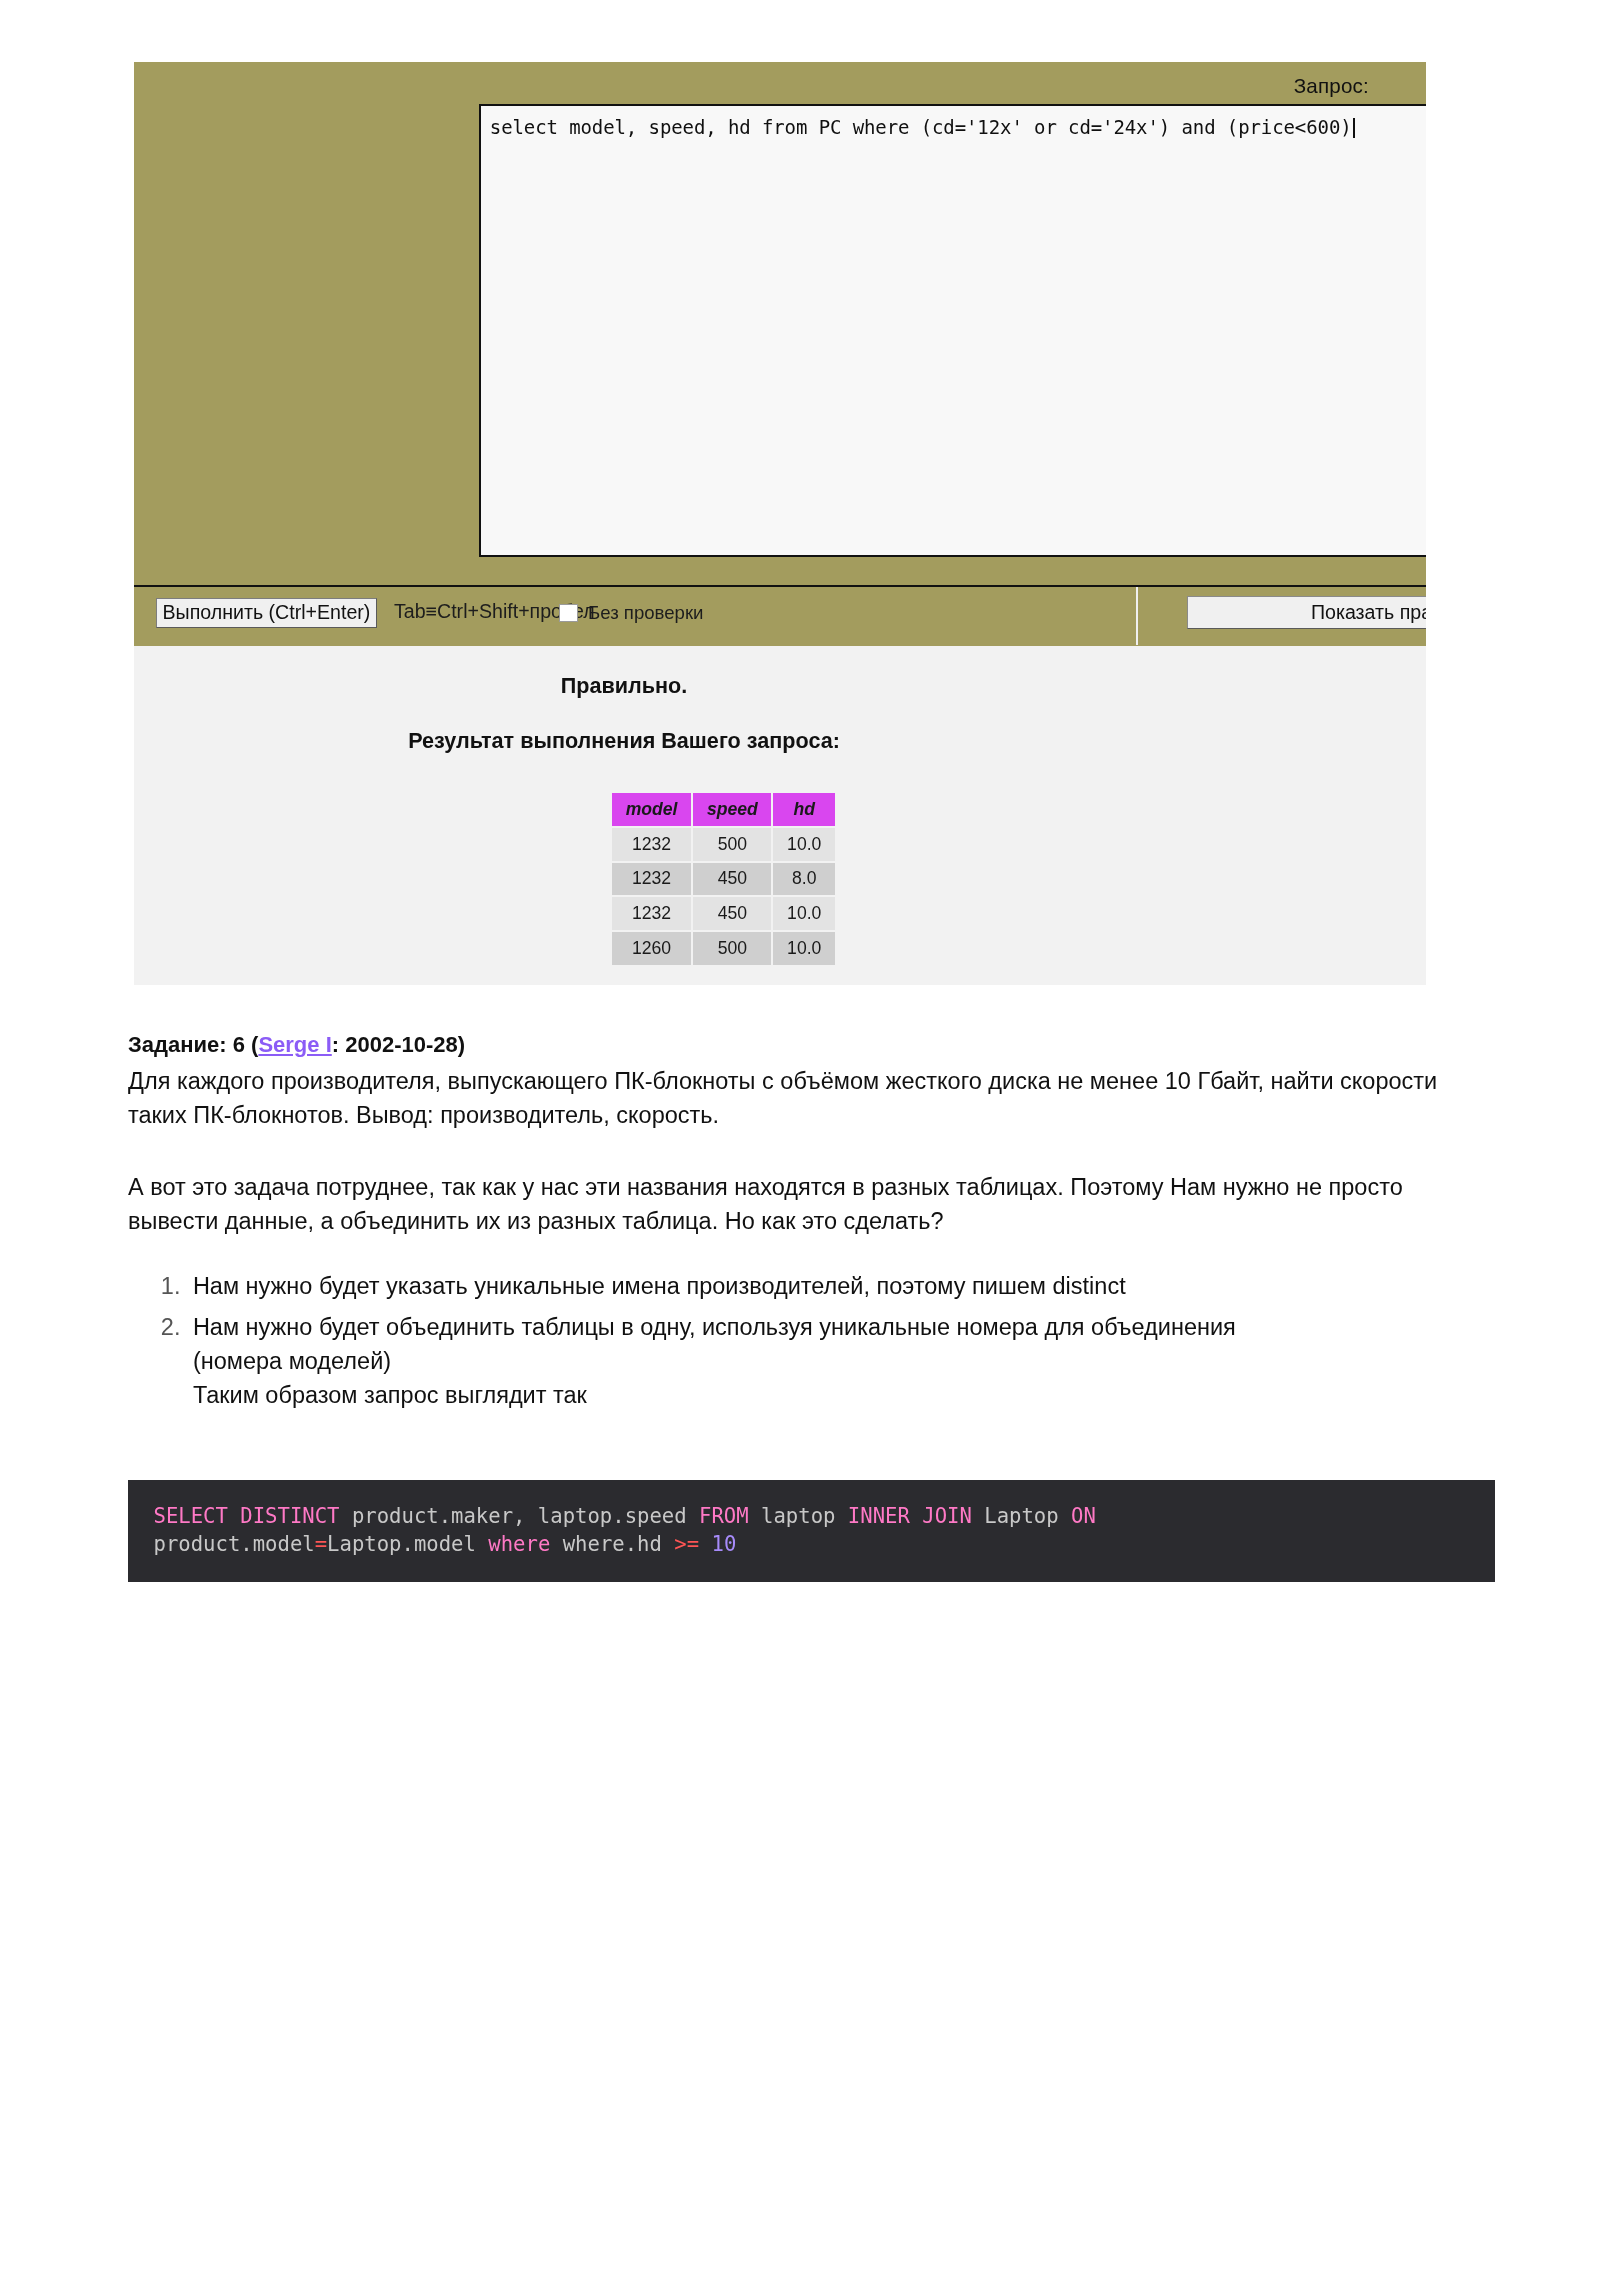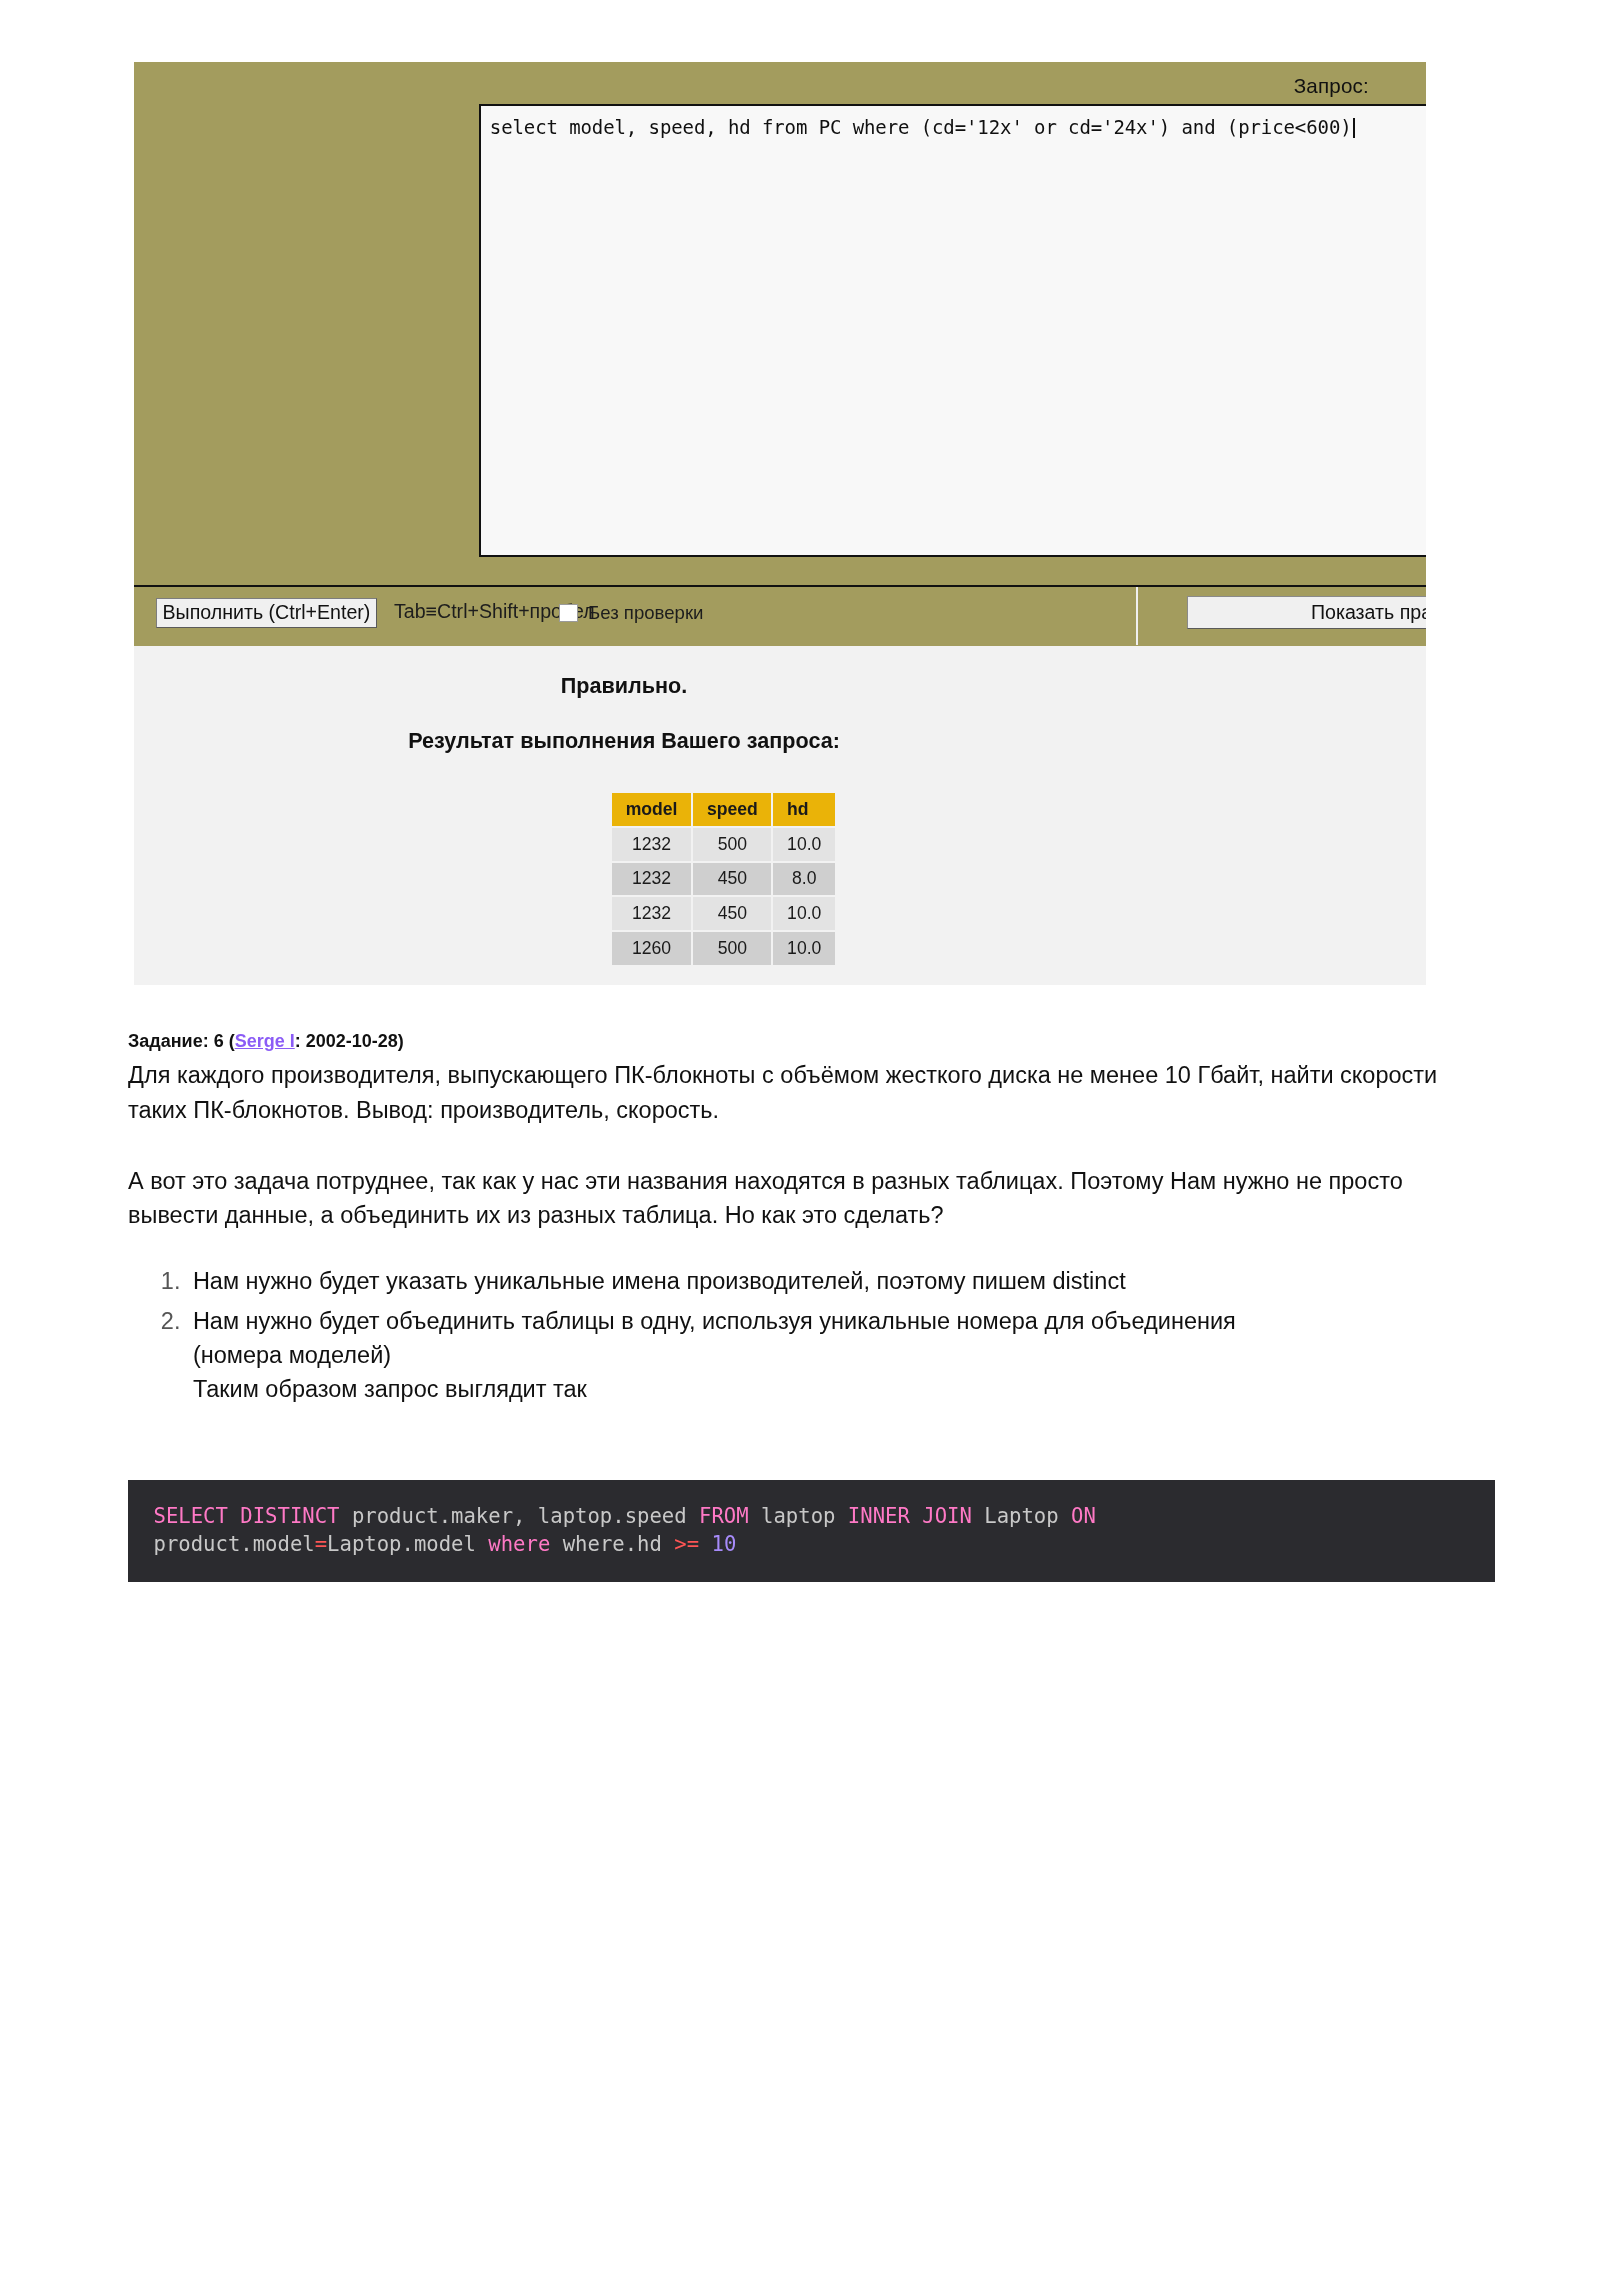--- a/index.html
+++ b/index.html
@@ -200,43 +200,44 @@
     position: absolute;
     left: 476px;
     top: 145px;
     border-collapse: separate;
     border-spacing: 2px;
     font-family: "Liberation Sans", sans-serif;
     font-size: 17.6px;
     color: #1a1a1a;
   }
   .rtable th {
-    background: #eab308;
+    background: #d946ef;
     font-weight: bold;
     padding: 5.9px 13.7px;
-    text-align: left;
-    white-space: nowrap;
+    text-align: center;
+    white-space: nowrap;
+    font-style: italic;
   }
   .rtable td {
     padding: 5.9px 13.7px;
     text-align: center;
     white-space: nowrap;
   }
   .rtable tr.odd td { background: #e3e3e3; }
   .rtable tr.even td { background: #cfcfcf; }
 
   
   .doc {
     position: absolute;
     left: 128px;
     top: 1029px;
     width: 1367px;
   }
   .task-head {
-    font-size: 18px;
+    font-size: 22px;
     font-weight: bold;
     color: #111111;
     margin: 0 0 3.9px 0;
     line-height: 1.42;
   }
   .task-head .lnk {
     color: #8b5cf6;
     text-decoration: underline;
     font-weight: bold;
   }

